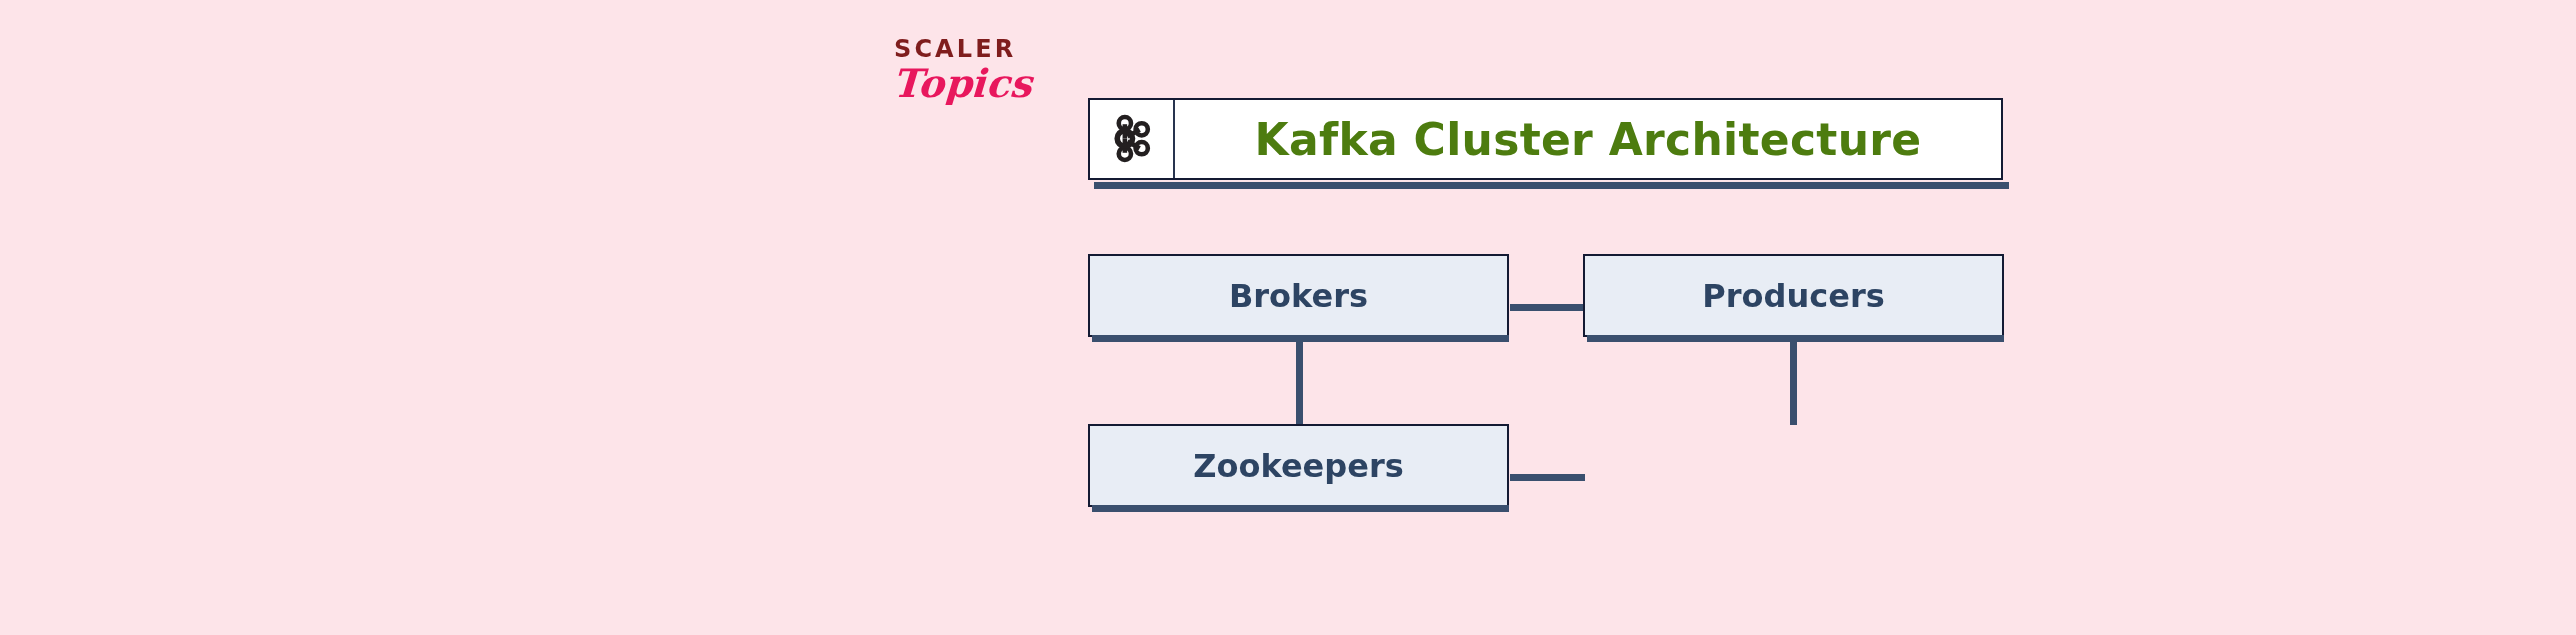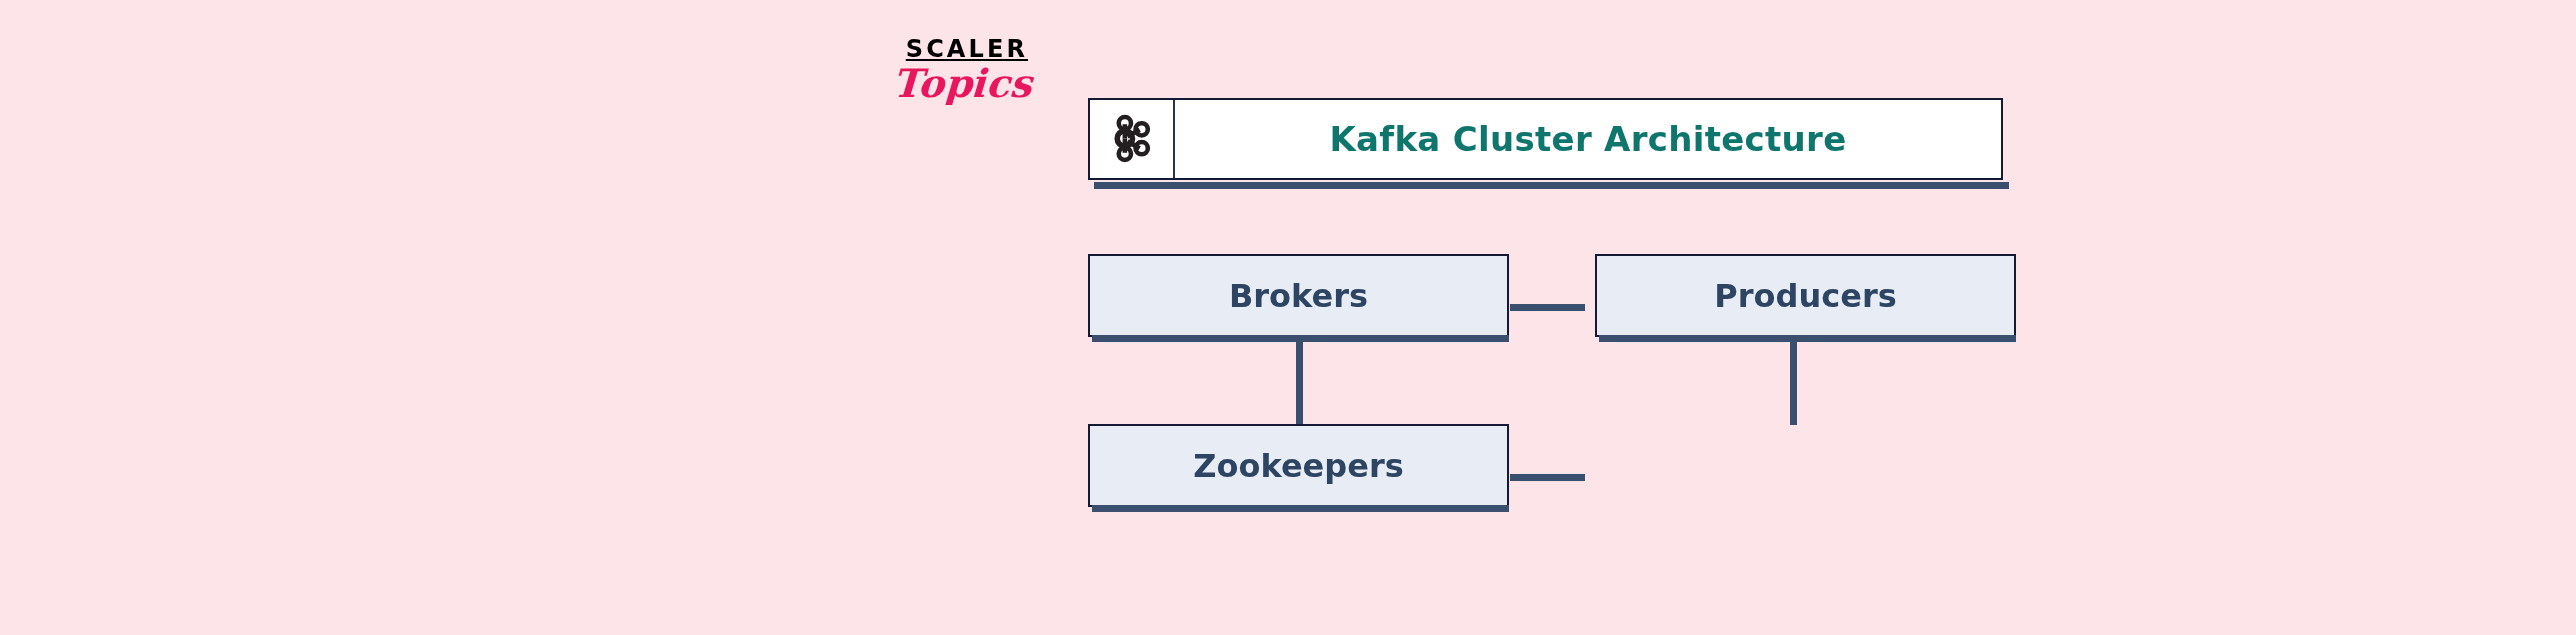--- a/index.html
+++ b/index.html
@@ -22,25 +22,24 @@
     top: 37px;
     width: 134px;
     height: 93px;
     user-select: none;
   }
   .brand-scaler {
     font-family: "DejaVu Sans", sans-serif;
     font-weight: 700;
     font-size: 24px;
     letter-spacing: 3.1px;
-    color: #000000;
+    color: #7f1d1d;
     line-height: 1;
-    text-align: right;
-    white-space: nowrap;
-    text-decoration: underline;
+    text-align: left;
+    white-space: nowrap;
   }
   .brand-topics {
     font-family: "DejaVu Serif", serif;
     font-style: italic;
     font-weight: 700;
     font-size: 39px;
     color: #e8175d;
     line-height: 1;
     margin-top: 3.1px;
     margin-left: 2.1px;
@@ -90,22 +89,22 @@
   }
   .title-text-cell {
     flex: 1 1 auto;
     display: flex;
     align-items: center;
     justify-content: center;
   }
   .title-text {
     font-family: "DejaVu Sans", sans-serif;
     font-weight: 700;
-    font-size: 34px;
-    color: #0f766e;
+    font-size: 44px;
+    color: #4d7c0f;
     letter-spacing: 0.3px;
     white-space: nowrap;
   }
 
   
   .node-box {
     position: absolute;
     background: #e8edf5;
     border: 2.1px solid #141a33;
     box-sizing: border-box;
@@ -125,21 +124,21 @@
   .node-label {
     font-family: "DejaVu Sans", sans-serif;
     font-weight: 700;
     font-size: 32px;
     color: #2d4463;
     white-space: nowrap;
     text-align: center;
   }
 
   #node-brokers    { left: 1088px; top: 254px; width: 421px; height: 83px; }
-  #node-producers  { left: 1583px; top: 254px; width: 421px; height: 83px; margin-left: 12px; }
+  #node-producers  { left: 1583px; top: 254px; width: 421px; height: 83px; }
   #node-consumers  { left: 1088px; top: 424px; width: 421px; height: 83px; }
   #node-zookeepers { left: 1583px; top: 424px; width: 421px; height: 83px; }
 
   
   .connector {
     position: absolute;
     background: #3a4f6e;
   }
   #conn-brokers-producers  { left: 1510px; top: 304px; width: 75px; height: 7.2px; }
   #conn-consumers-zookeepers { left: 1510px; top: 474px; width: 75px; height: 7.2px; }

